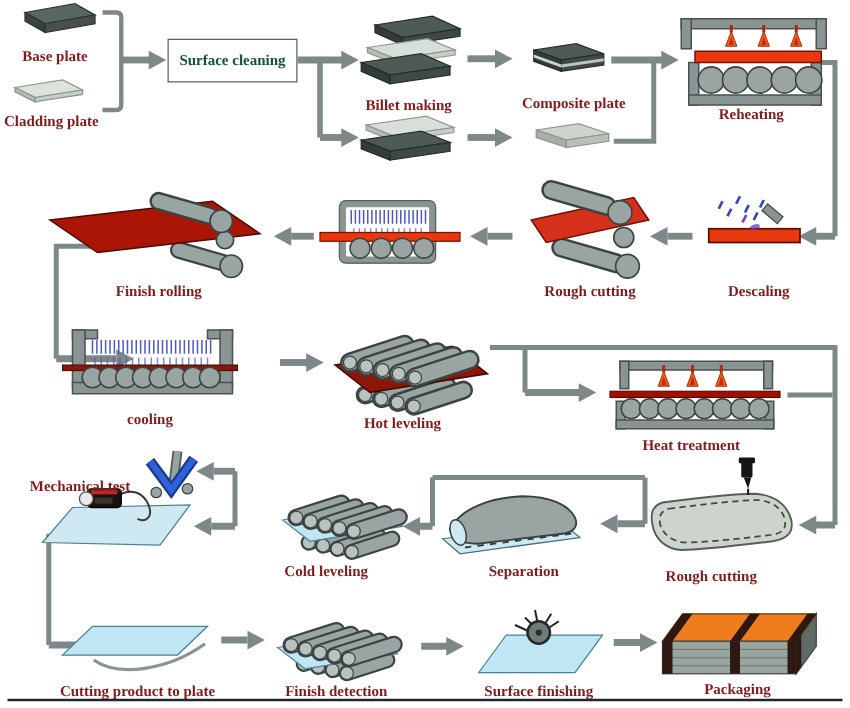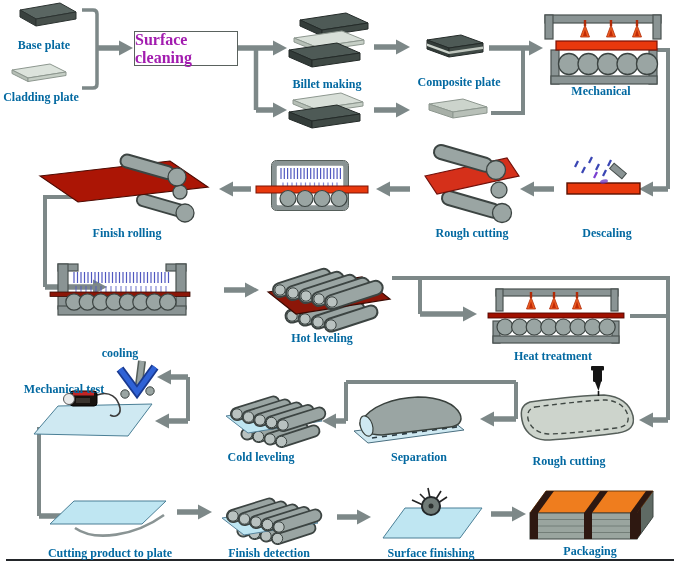--- a/index.html
+++ b/index.html
@@ -1,23 +1,23 @@
 <!DOCTYPE html>
 <html><head>
 <meta charset="utf-8">
 <style>
   html,body{margin:0;padding:0;background:#fff;}
   .canvas{position:relative;width:680px;height:566px;background:#ffffff;overflow:hidden;
           font-family:"Liberation Serif",serif;}
   .canvas svg{position:absolute;left:0;top:0;}
   .lbl{position:absolute;transform:translateX(-50%);font-weight:700;font-size:12px;line-height:1.05;
-       color:#0369a1;white-space:nowrap;text-align:center;z-index:5;}
+       color:#7f1d1d;white-space:nowrap;text-align:center;z-index:5;}
   .scbox{position:absolute;left:134px;top:31px;width:102px;height:33px;border:1.5px solid #5a625e;
          background:#fff;display:flex;align-items:center;justify-content:center;
-         font-weight:700;font-size:16px;color:#a21caf;z-index:5;}
+         font-weight:700;font-size:12px;color:#14532d;z-index:5;}
   .botline{position:absolute;left:6px;top:559px;width:668px;height:2px;background:#23262a;z-index:4;}
 </style>
 </head>
 <body>
 
 <div class="canvas">
 
 <svg width="680" height="566" viewBox="0 0 680 566">
   <defs>
     <g id="cap46">
@@ -468,27 +468,27 @@
       <polygon points="637,513 641,507 641,533 637,539"></polygon>
     </g>
   </g>
 </svg>
 
   <div class="lbl" style="left:44px;top:39px">Base plate</div>
   <div class="lbl" style="left:41px;top:91px">Cladding plate</div>
   <div class="scbox">Surface cleaning</div>
   <div class="lbl" style="left:327px;top:78px">Billet making</div>
   <div class="lbl" style="left:459px;top:76px">Composite plate</div>
-  <div class="lbl" style="left:601px;top:85px">Mechanical</div>
+  <div class="lbl" style="left:601px;top:85px">Reheating</div>
 
   <div class="lbl" style="left:127px;top:227px">Finish rolling</div>
   <div class="lbl" style="left:472px;top:227px">Rough cutting</div>
   <div class="lbl" style="left:607px;top:227px">Descaling</div>
 
-  <div class="lbl" style="left:120px;top:347px">cooling</div>
+  <div class="lbl" style="left:120px;top:329px">cooling</div>
   <div class="lbl" style="left:322px;top:332px">Hot leveling</div>
   <div class="lbl" style="left:553px;top:350px">Heat treatment</div>
 
   <div class="lbl" style="left:64px;top:383px">Mechanical test</div>
   <div class="lbl" style="left:261px;top:451px">Cold leveling</div>
   <div class="lbl" style="left:419px;top:451px">Separation</div>
   <div class="lbl" style="left:569px;top:455px">Rough cutting</div>
 
   <div class="lbl" style="left:110px;top:547px">Cutting product to plate</div>
   <div class="lbl" style="left:269px;top:547px">Finish detection</div>

